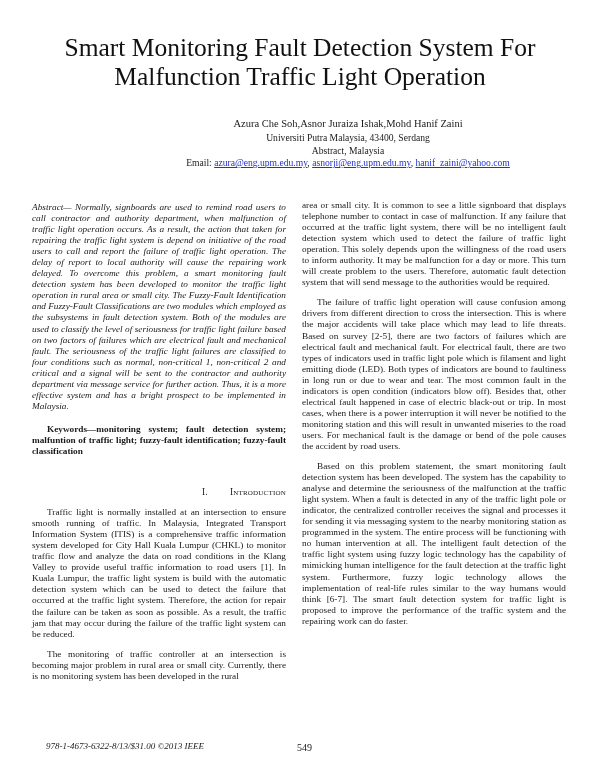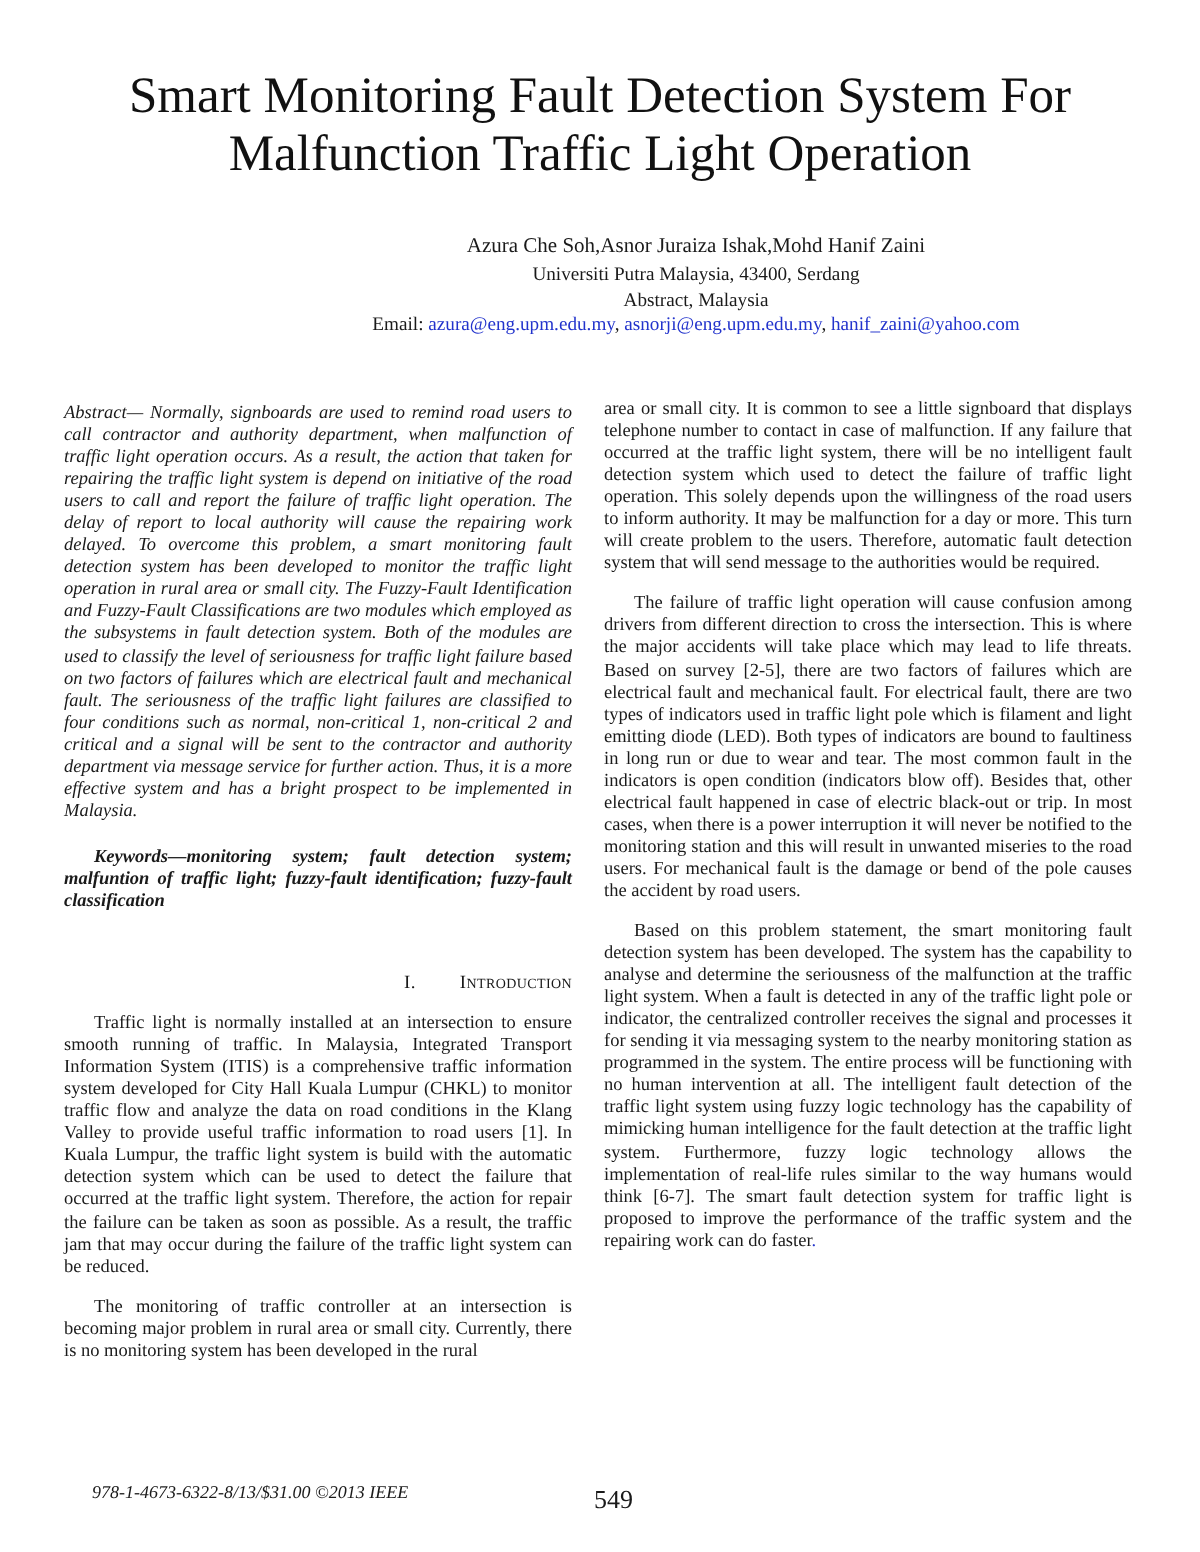--- a/index.html
+++ b/index.html
@@ -11,43 +11,43 @@
       position: absolute; left: 0; top: 33px; width: 600px; text-align: center;
       font-size: 25.5px; line-height: 29px; color: #111;
     }
     .title div { white-space: nowrap; }
     .authors {
       position: absolute; left: 0; top: 117px; width: 600px; text-align: center;
       font-size: 10px; line-height: 13px; padding-left: 48px;
     }
     .authors .names { font-size: 10.5px; margin-bottom: 2px; }
     .authors .aff { font-size: 9.6px; line-height: 12.6px; }
-    .email a { color: #2233cc; }
+    .email a { color: #2233cc; text-decoration: underline; }
     .col {
       position: absolute; top: 202px; width: 254px;
       font-size: 9.25px; line-height: 11.05px; text-align: justify;
     }
     .col.left { left: 32px; }
     .col.right { left: 302px; width: 264px; top: 200px; }
     .col p { margin: 0; }
     .abstract { font-style: italic; }
-    .keywords { font-weight: bold; margin-top: 12px !important; text-indent: 15px; font-style: italic; }
+    .keywords { font-weight: bold; margin-top: 12px !important; text-indent: 15px; }
     .section-head {
       text-align: right; margin: 30px 0 9px 0 !important; font-size: 9.4px;
       letter-spacing: 0.2px;
     }
     .section-head .num { margin-right: 22px; }
     .section-head .sc { font-variant: small-caps; }
     .indent { text-indent: 15px; }
     .gap { margin-top: 9px !important; }
     .footer-left {
       position: absolute; left: 46px; top: 741px; font-size: 9px; font-style: italic;
     }
     .footer-page {
-      position: absolute; left: 297px; top: 742px; font-size: 13px;
+      position: absolute; left: 297px; top: 742px; font-size: 10px;
     }
     .dot-blue { color: #2233cc; }
   </style>
 </head>
 <body>
 
 <div class="title">
   <div>Smart Monitoring Fault Detection System For</div>
   <div>Malfunction Traffic Light Operation</div>
 </div>

